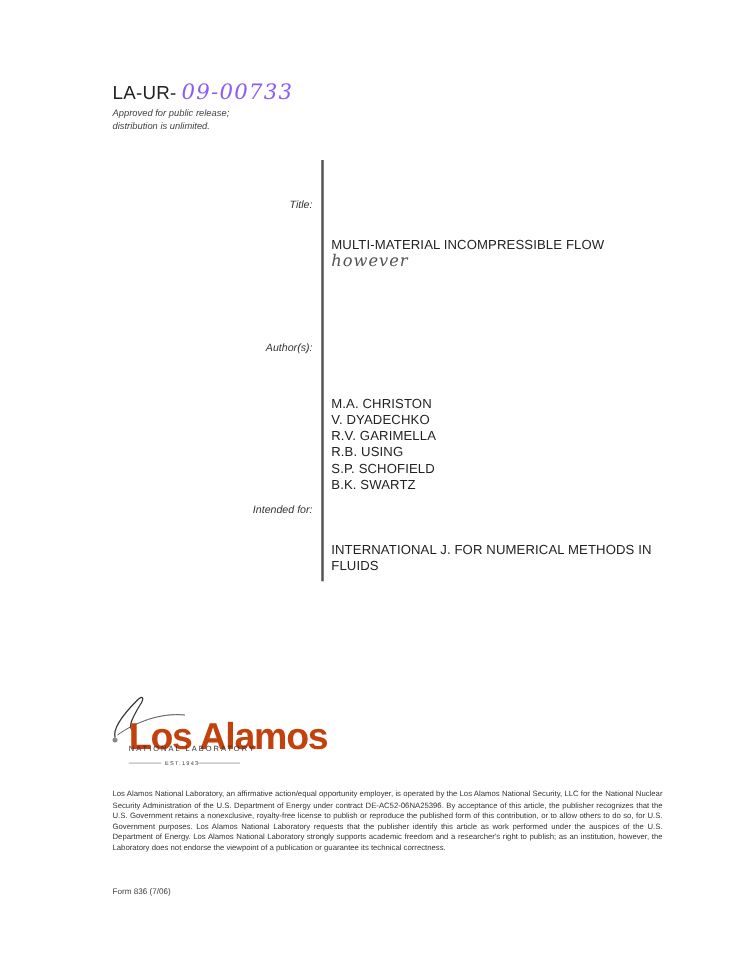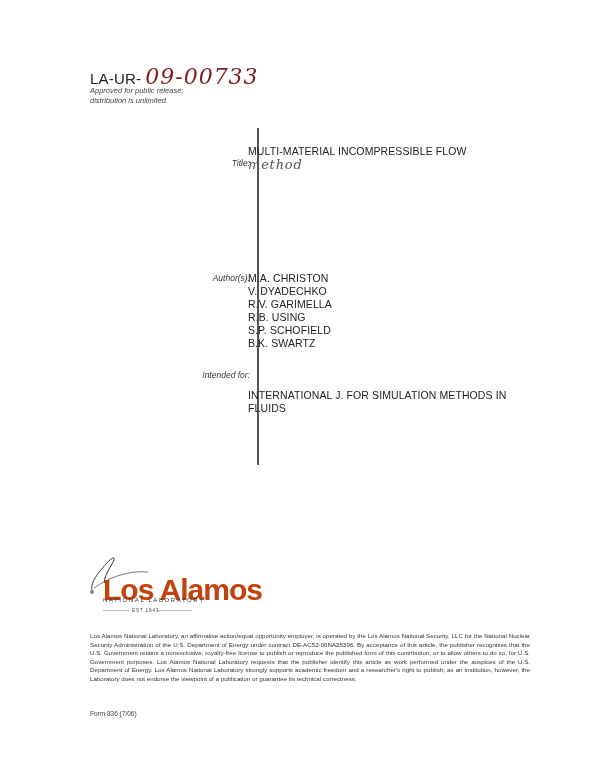--- a/index.html
+++ b/index.html
@@ -3,27 +3,27 @@
 <meta charset="utf-8">
 <style>
   html, body { margin: 0; padding: 0; }
   body {
     width: 600px; height: 776px; background: #ffffff; position: relative; overflow: hidden;
     font-family: "Liberation Sans", sans-serif; color: #1a1a1a;
   }
   .abs { position: absolute; }
   .report-no { left: 90px; top: 64px; font-size: 15px; color: #222; letter-spacing: 0.2px; }
   .report-no .hand {
-    font-family: "DejaVu Serif", serif; font-style: italic; font-size: 22px; color: #7f1d1d;
+    font-family: "DejaVu Serif", serif; font-style: italic; font-size: 17px; color: #8b5cf6;
     margin-left: 4px; letter-spacing: 1px; font-weight: normal;
   }
   .release { left: 90px; top: 86px; font-size: 7.5px; font-style: italic; color: #444; line-height: 9.5px; }
   .vline { left: 257px; top: 128px; width: 1.5px; height: 337px; background: #555; }
   .label { font-size: 8.5px; font-style: italic; color: #333; text-align: right; width: 80px; }
-  .field { left: 248px; font-size: 10.5px; color: #222; line-height: 13px; letter-spacing: 0.1px; }
+  .field { left: 265px; font-size: 10.5px; color: #222; line-height: 13px; letter-spacing: 0.1px; margin-top: 45px; }
   .hand2 { font-family: "DejaVu Serif", serif; font-style: italic; font-size: 13px; color: #555; letter-spacing: 0.8px; }
   .logo { left: 88px; top: 552px; width: 120px; height: 70px; }
   .logo-main { left: 103px; top: 573px; font-size: 30px; font-weight: bold; color: #c2410c; letter-spacing: -1px; }
   .logo-sub { left: 103px; top: 597px; font-size: 6px; letter-spacing: 1.6px; color: #333; }
   .logo-est { left: 132px; top: 608px; font-size: 4.5px; letter-spacing: 1px; color: #444; }
   .logo-rule { height: 1px; background: #bbb; top: 610px; }
   .disclaimer { left: 90px; top: 632px; width: 440px; font-size: 6.2px; line-height: 8.6px; color: #333; text-align: justify; }
   .form { left: 90px; top: 710px; font-size: 6.5px; color: #444; }
 </style>
 </head>
@@ -35,36 +35,36 @@
 <div class="abs release">
   <div>Approved for public release;</div>
   <div>distribution is unlimited.</div>
 </div>
 
 <div class="abs vline"></div>
 
 <div class="abs label" style="left:170px; top:158px;">Title:</div>
 <div class="abs field" style="top:145px;">
   <div>MULTI-MATERIAL INCOMPRESSIBLE FLOW</div>
-  <div class="hand2">method</div>
+  <div class="hand2">however</div>
 </div>
 
 <div class="abs label" style="left:170px; top:273px;">Author(s):</div>
 <div class="abs field" style="top:272px;">
   <div>M.A. CHRISTON</div>
   <div>V. DYADECHKO</div>
   <div>R.V. GARIMELLA</div>
   <div>R.B. USING</div>
   <div>S.P. SCHOFIELD</div>
   <div>B.K. SWARTZ</div>
 </div>
 
-<div class="abs label" style="left:170px; top:370px;">Intended for:</div>
+<div class="abs label" style="left:170px; top:402px;">Intended for:</div>
 <div class="abs field" style="top:389px;">
-  <div>INTERNATIONAL J. FOR SIMULATION METHODS IN</div>
+  <div>INTERNATIONAL J. FOR NUMERICAL METHODS IN</div>
   <div>FLUIDS</div>
 </div>
 
 <svg class="abs logo" viewBox="0 0 120 70">
   <path d="M4 38 C 2 30, 12 18, 22 8 C 26 4, 28 6, 24 12 C 18 22, 14 30, 18 32" stroke="#333" stroke-width="1" fill="none"></path>
   <path d="M6 36 C 20 26, 40 18, 60 20" stroke="#555" stroke-width="0.8" fill="none"></path>
   <circle cx="4" cy="40" r="2" fill="#888"></circle>
 </svg>
 <div class="abs logo-main">Los Alamos</div>
 <div class="abs logo-sub">NATIONAL LABORATORY</div>

